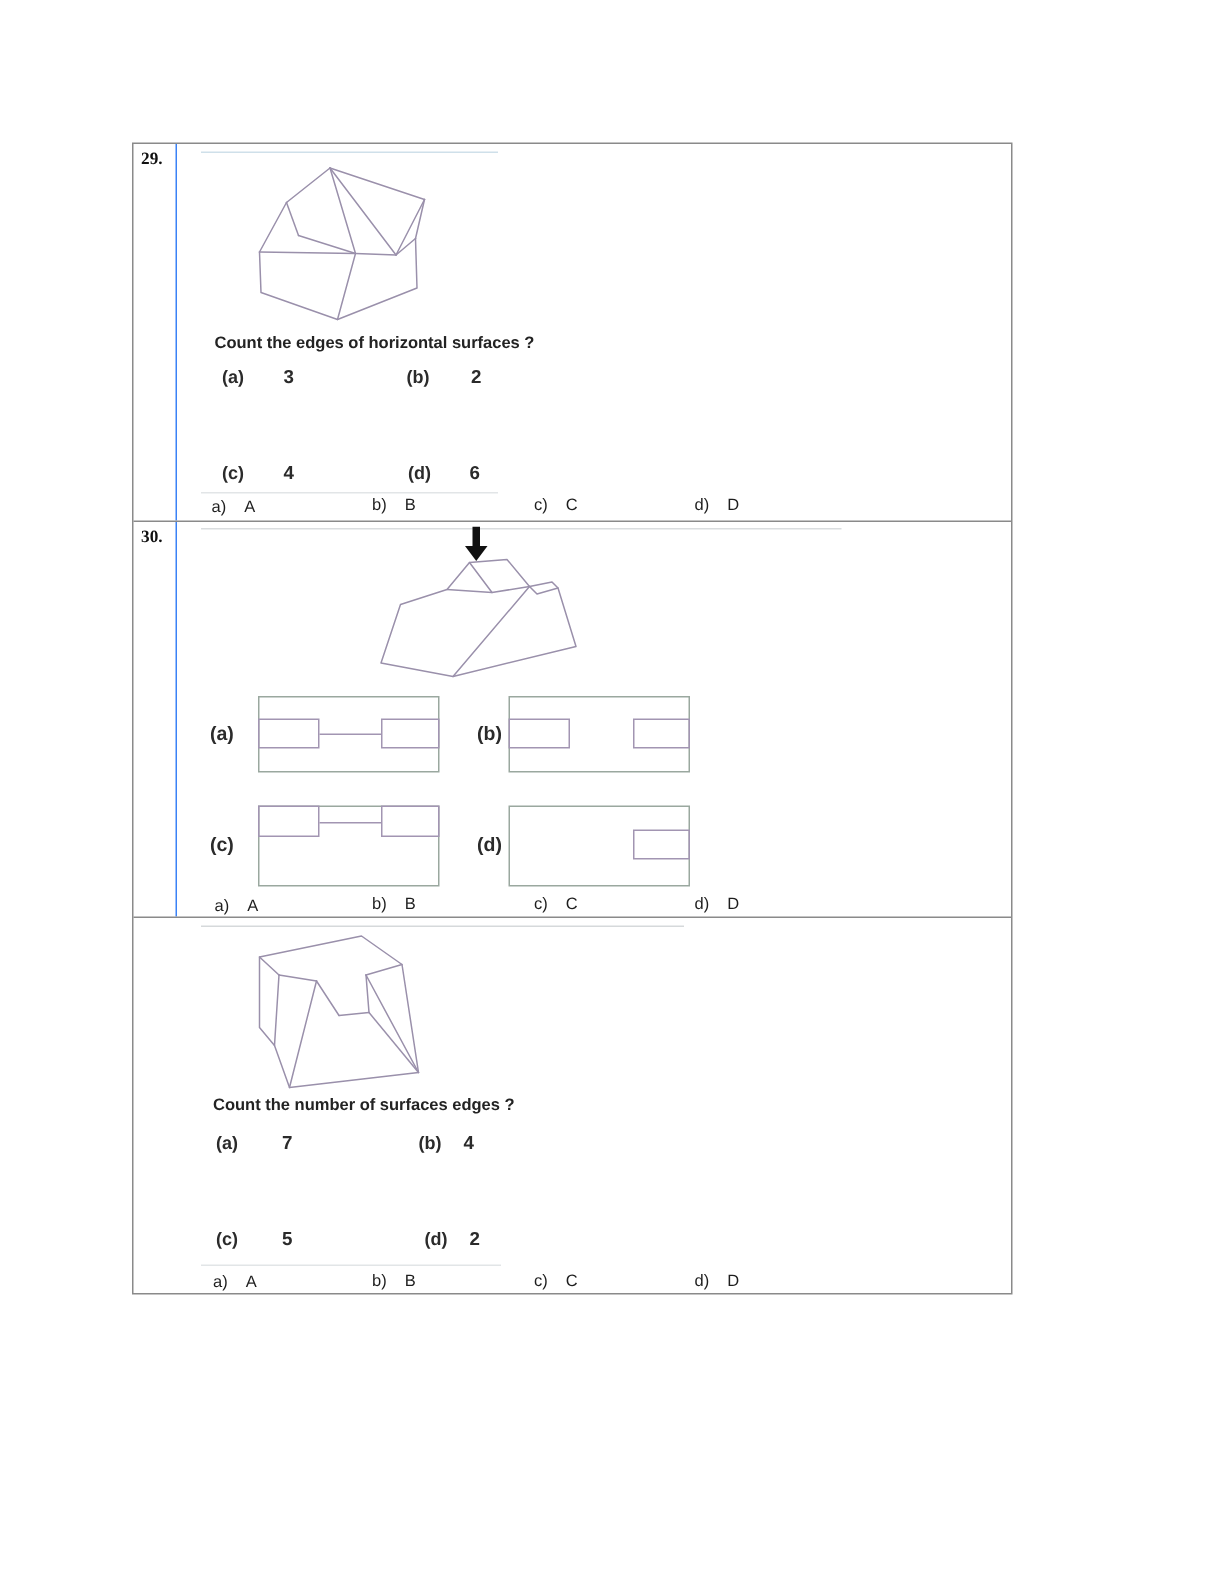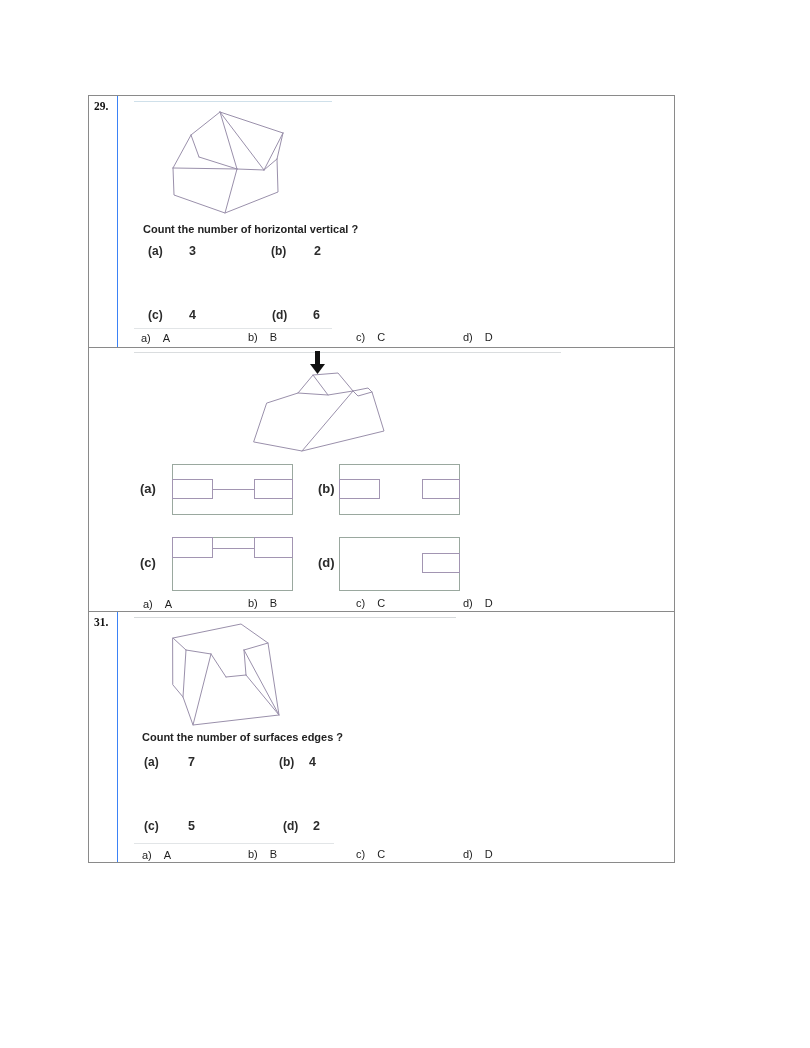--- a/index.html
+++ b/index.html
@@ -55,21 +55,21 @@
           <path d="M48,56 L86,68"></path>
           <path d="M86,68 L113,69"></path>
           <path d="M22,67 L86,68"></path>
           <path d="M22,67 L23,94 L74,112 L127,91 L126,58"></path>
           <path d="M132,32 L126,58"></path>
           <path d="M113,69 L126,58"></path>
           <path d="M86,68 L74,112"></path>
         </g>
       </svg>
 
-      <span class="t prompt" style="left:25px;top:127px;">Count the number of horizontal vertical ?</span>
+      <span class="t prompt" style="left:25px;top:127px;">Count the edges of horizontal surfaces ?</span>
 
       <span class="t chlabel" style="left:30px;top:148px;">(a)</span>
       <span class="t chval" style="left:71px;top:148px;">3</span>
       <span class="t chlabel" style="left:153px;top:148px;">(b)</span>
       <span class="t chval" style="left:196px;top:148px;">2</span>
 
       <span class="t chlabel" style="left:30px;top:212px;">(c)</span>
       <span class="t chval" style="left:71px;top:212px;">4</span>
       <span class="t chlabel" style="left:154px;top:212px;">(d)</span>
       <span class="t chval" style="left:195px;top:212px;">6</span>
@@ -87,20 +87,23 @@
         <span>C</span>
       </div>
       <div class="ansrow" style="left:345px;top:235px;">
         <span>d)</span>
         <span>D</span>
       </div>
     </div>
   </div>
 
   <div class="qrow" style="height:264px;">
+    <div class="numcol">
+      <span class="qnum">30.</span>
+    </div>
     <div class="content">
       <div class="artifact" style="left:16px;top:4px;width:427px;background:#dadddf;"></div>
 
       <svg style="position:absolute;left:191px;top:3px;" width="18" height="24" viewBox="0 0 18 24">
         <rect x="6" y="0" width="5" height="13" fill="#111111"></rect>
         <polygon points="1,13 16,13 8.5,23" fill="#111111"></polygon>
       </svg>
 
       <svg style="position:absolute;left:133px;top:12px;" width="140" height="95" viewBox="0 0 140 95">
         <g class="figline">
@@ -146,23 +149,20 @@
         <span>C</span>
       </div>
       <div class="ansrow" style="left:345px;top:249px;">
         <span>d)</span>
         <span>D</span>
       </div>
     </div>
   </div>
 
   <div class="qrow" style="height:251px;">
-    <div class="numcol">
-      <span class="qnum">31.</span>
-    </div>
     <div class="content">
       <div class="artifact" style="left:16px;top:5px;width:322px;background:#d6d9db;"></div>
       <div class="artifact" style="left:16px;top:231px;width:200px;background:#e2e5e7;"></div>
 
       <svg style="position:absolute;left:43px;top:3px;" width="130" height="120" viewBox="0 0 130 120">
         <g class="figline">
           <path d="M12,23 L80,9 L107,28 L118,100 L32,110 L22,82 L12,70 Z"></path>
           <path d="M12,23 L25,35"></path>
           <path d="M25,35 L50,39"></path>
           <path d="M25,35 L22,82"></path>

